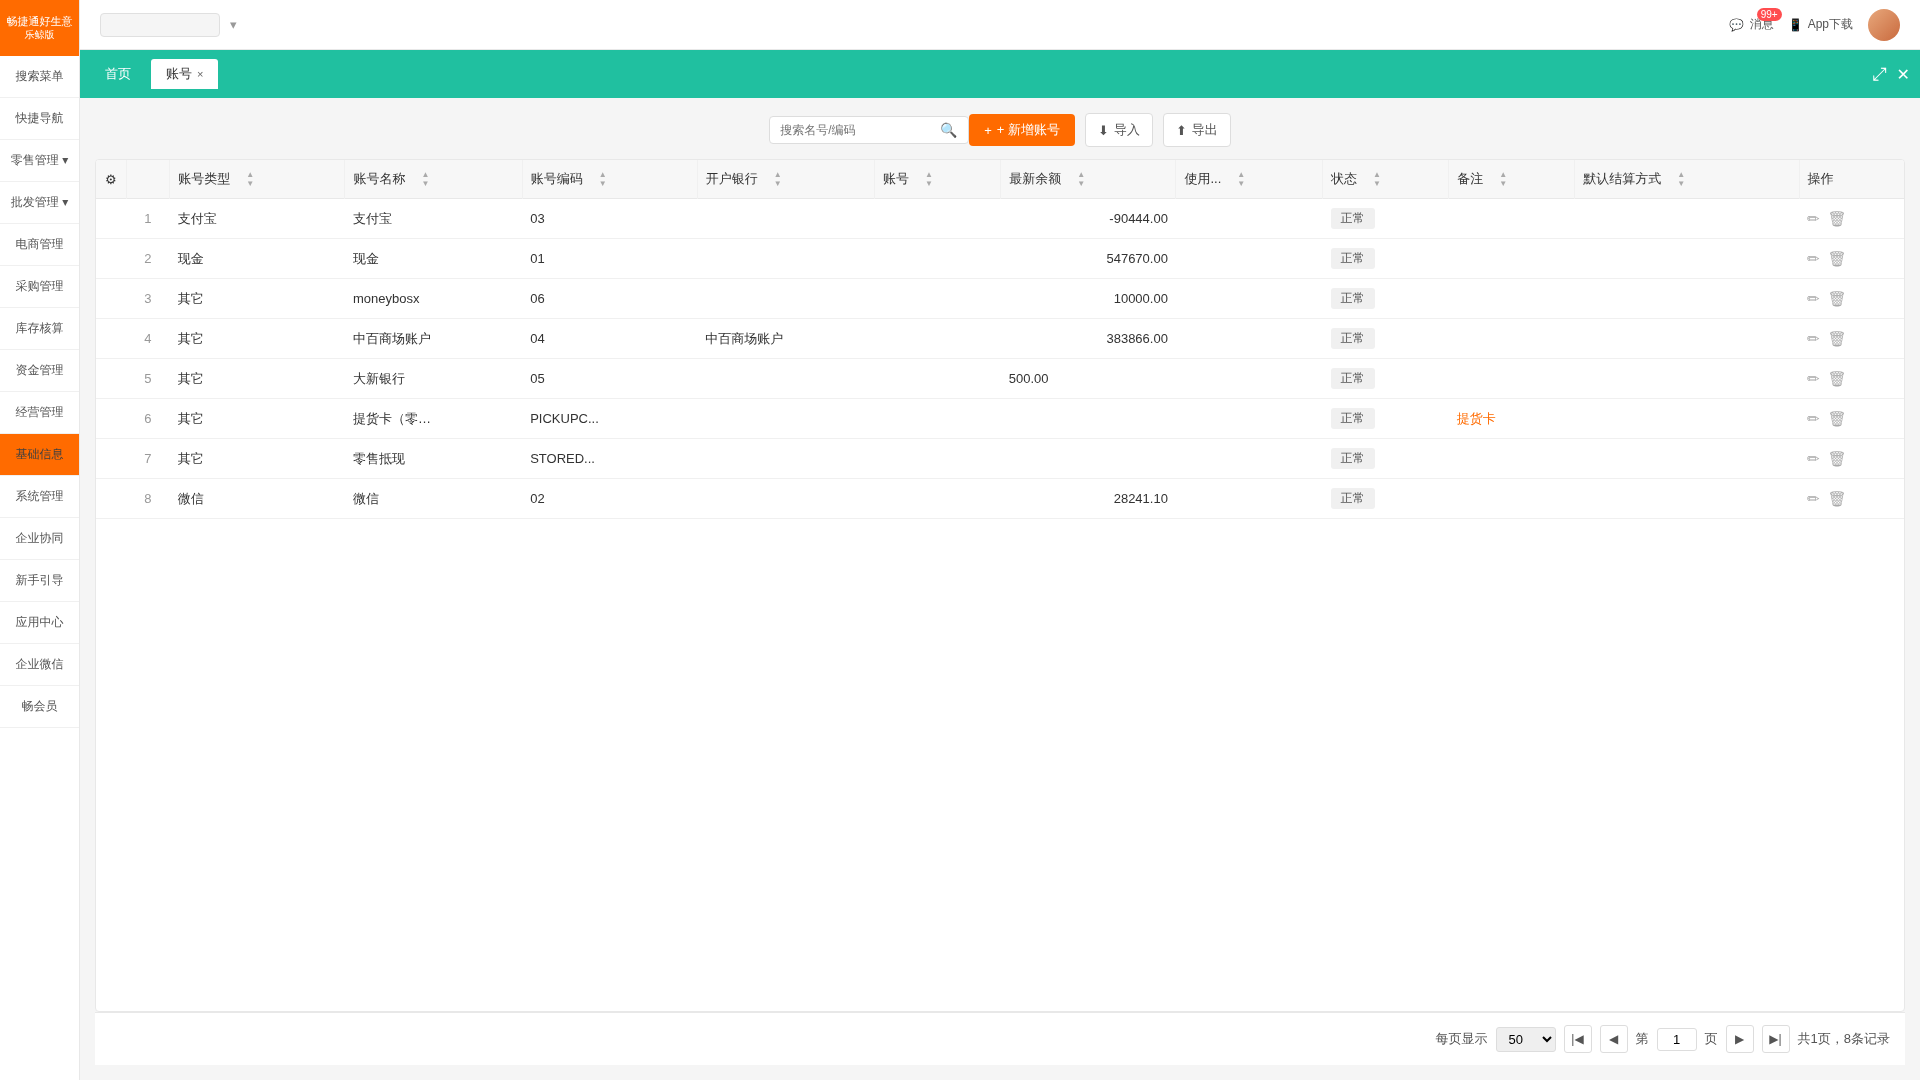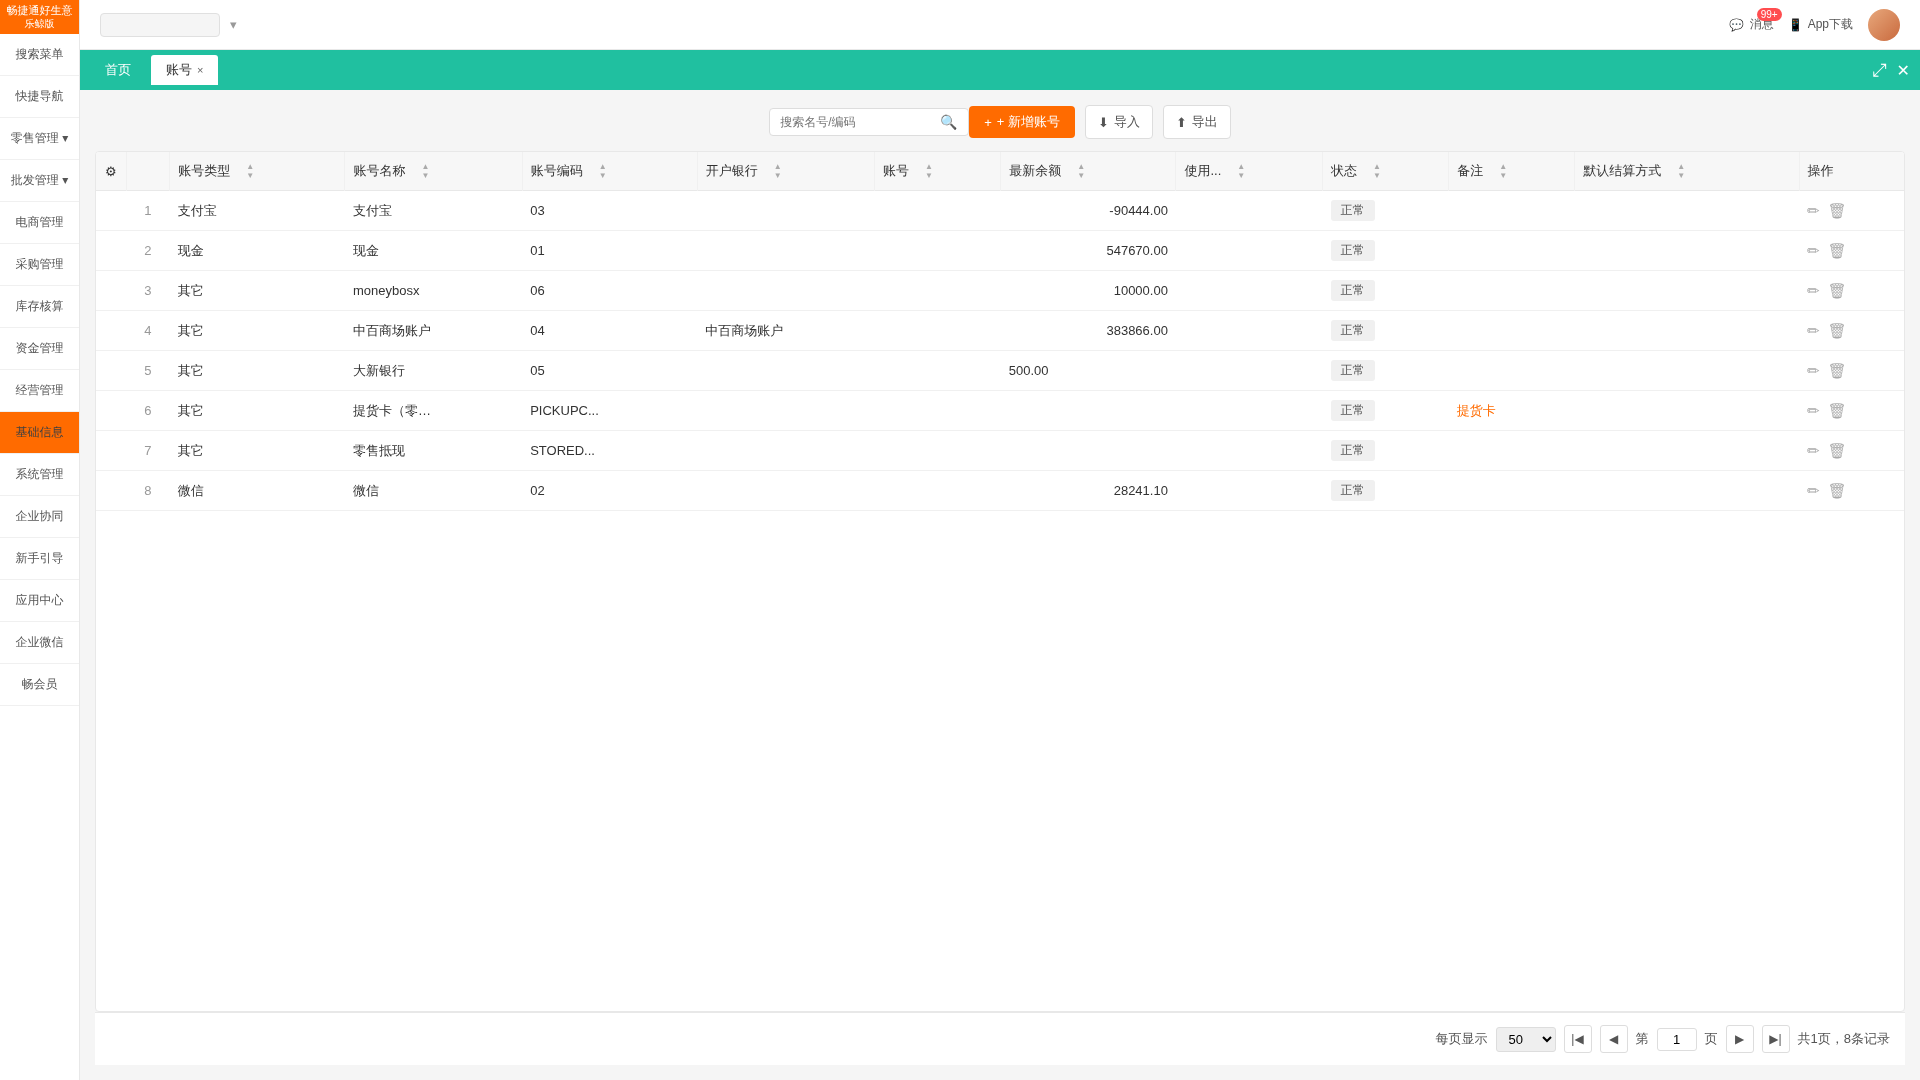--- a/index.html
+++ b/index.html
@@ -15,21 +15,21 @@
       padding-top: 0;
       border-right: 1px solid #e8e8e8;
       flex-shrink: 0;
     }
     .logo-area {
       width: 100%;
       background: #ff6b00;
       display: flex;
       align-items: center;
       justify-content: center;
-      height: 34px;
+      height: 56px;
       flex-direction: column;
       padding: 5px;
     }
     .logo-text {
       color: #fff;
       font-size: 11px;
       text-align: center;
       line-height: 1.3;
     }
     .logo-sub {
@@ -94,21 +94,21 @@
       border-radius: 10px;
       padding: 1px 4px;
       font-size: 10px;
     }
     .app-download { font-size: 12px; color: #555; cursor: pointer; display: flex; align-items: center; gap: 4px; }
     .avatar { width: 32px; height: 32px; border-radius: 50%; background: #ccc; overflow: hidden; cursor: pointer; }
     .avatar-inner { width: 100%; height: 100%; background: linear-gradient(135deg, #e8a87c, #c96a3e); }
 
     
     .tabbar {
-      height: 40px;
+      height: 48px;
       background: #20c0a0;
       display: flex;
       align-items: center;
       padding: 0 10px;
       gap: 5px;
     }
     .tab {
       padding: 6px 15px;
       border-radius: 3px 3px 0 0;
       cursor: pointer;

